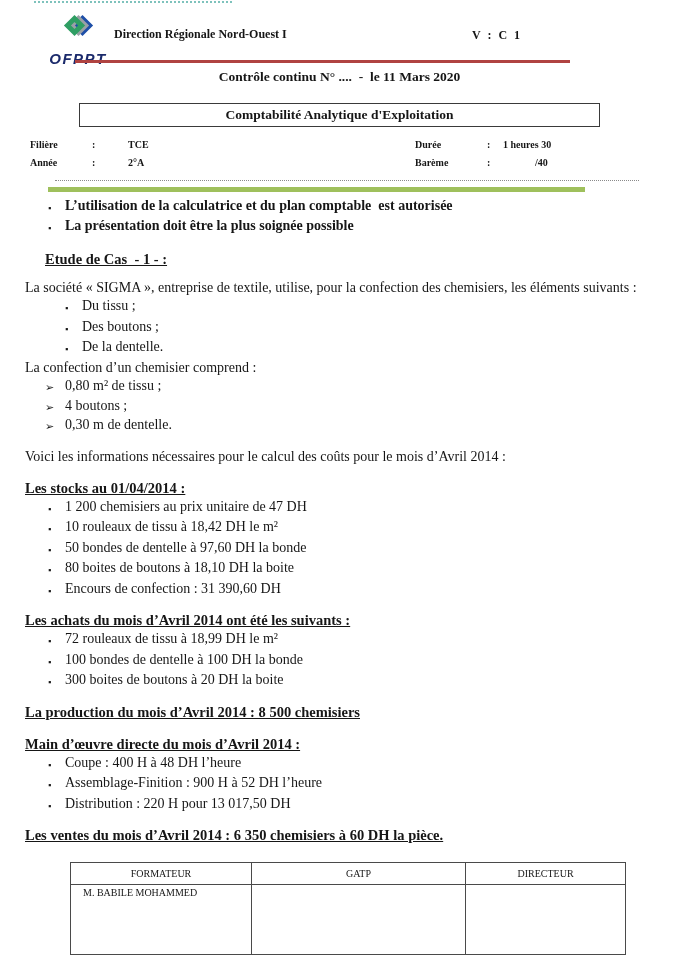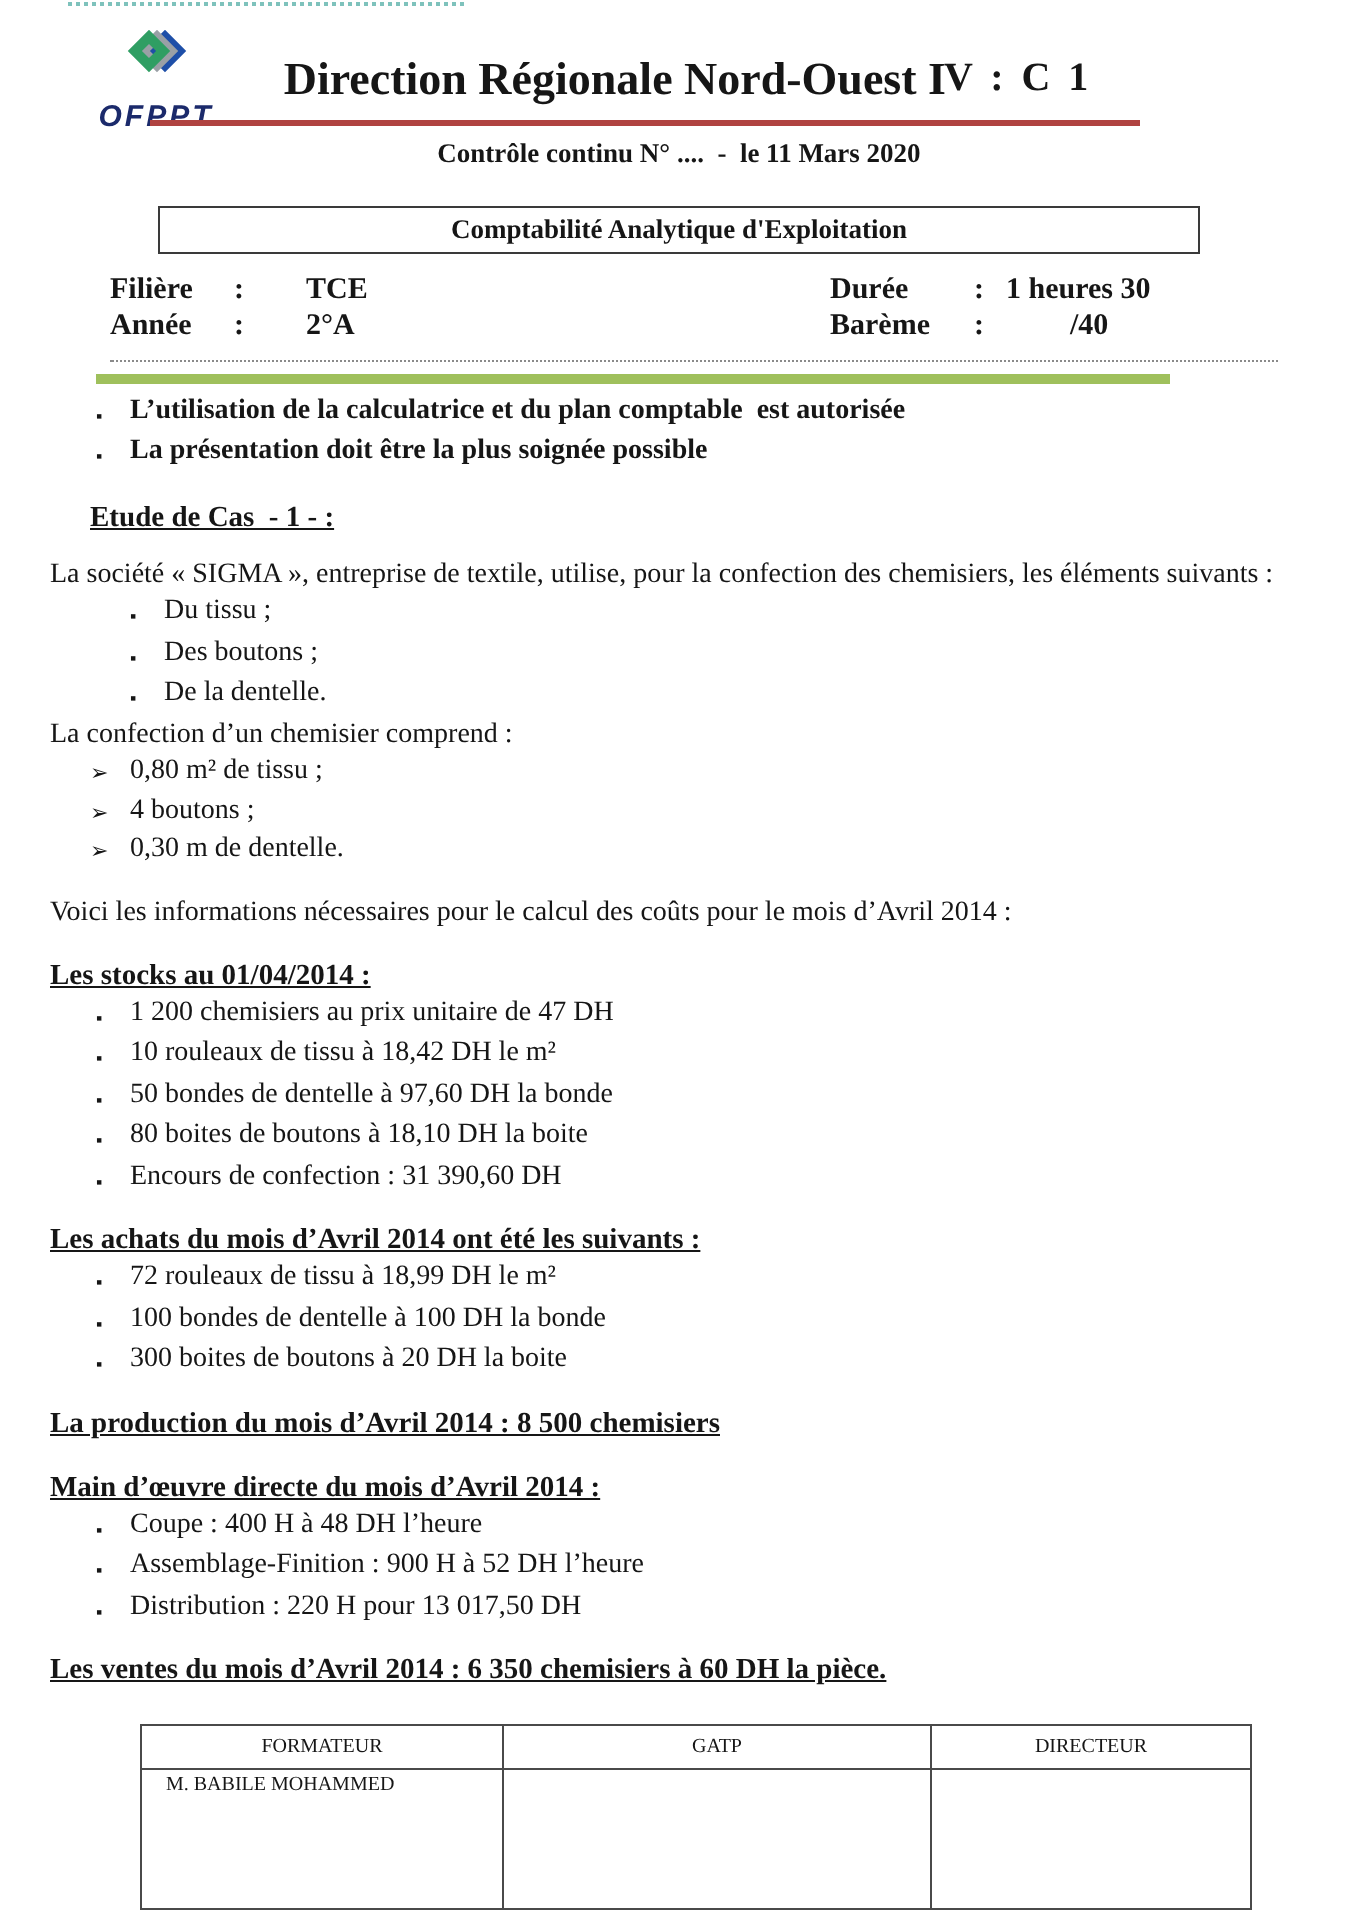--- a/index.html
+++ b/index.html
@@ -17,34 +17,34 @@
   .logo { position:absolute; left:30px; top:6px; width:96px; text-align:center; }
   .diamond-row { display:flex; justify-content:center; align-items:center; height:38px; }
   .diamond { width:15px; height:15px; border:5px solid; transform:rotate(45deg); background:transparent; }
   .d-green { border-color:#2f9e63; z-index:3; }
   .d-gray  { border-color:#9aa0a6; z-index:2; margin-left:-11px; }
   .d-blue  { border-color:#1e4fa8; z-index:1; margin-left:-11px; }
   .logo-text {
     margin-top:6px; font-family:"Liberation Sans","DejaVu Sans",sans-serif;
     font-weight:bold; font-style:italic; font-size:15px; letter-spacing:1.5px; color:#1b2a6b;
   }
-  .doc-title { position:absolute; left:128px; top:27px; width:345px; text-align:right;
-               font-size:23px; font-weight:bold; }
-  .version { position:absolute; left:472px; top:28px; font-size:20px; font-weight:bold; letter-spacing:2px; }
+  .doc-title { position:absolute; left:114px; top:27px; width:345px; text-align:left;
+               font-size:12px; font-weight:bold; }
+  .version { position:absolute; left:472px; top:28px; font-size:12px; font-weight:bold; letter-spacing:2px; }
   .red-line { position:absolute; left:75px; top:60px; width:495px; height:3px; background:#b04341; }
   .subtitle { position:absolute; top:69px; left:0; right:0; text-align:center;
               font-weight:bold; font-size:13.5px; }
 
   
   .module-box { margin:3px 79px 0 79px; border:1.5px solid #3a3a3a; text-align:center;
                 font-weight:bold; font-size:13.5px; line-height:1.28; padding:2px 0 3px 0; }
 
   
-  .meta { margin-top:9px; position:relative; padding-left:55px; font-weight:bold;
-          font-size:15px; line-height:18px; height:37px; }
+  .meta { margin-top:9px; position:relative; padding-left:30px; font-weight:bold;
+          font-size:10px; line-height:18px; height:37px; }
   .m-label { display:inline-block; width:62px; }
   .m-colon { display:inline-block; width:36px; }
   .meta-right { position:absolute; left:415px; top:0; }
   .m-label-r { display:inline-block; width:72px; }
   .m-colon-r { display:inline-block; width:16px; }
   .m-val-right { display:inline-block; width:125px; text-align:left; }
   .m-val-left { display:inline-block; margin-left:32px; }
 
   .dotted-line { margin:7px 40px 0 55px; border-top:1px dotted #8a8a8a; }
   .green-line { margin:6px 0 0 48px; width:537px; height:4.5px; background:#9fc05c; }

